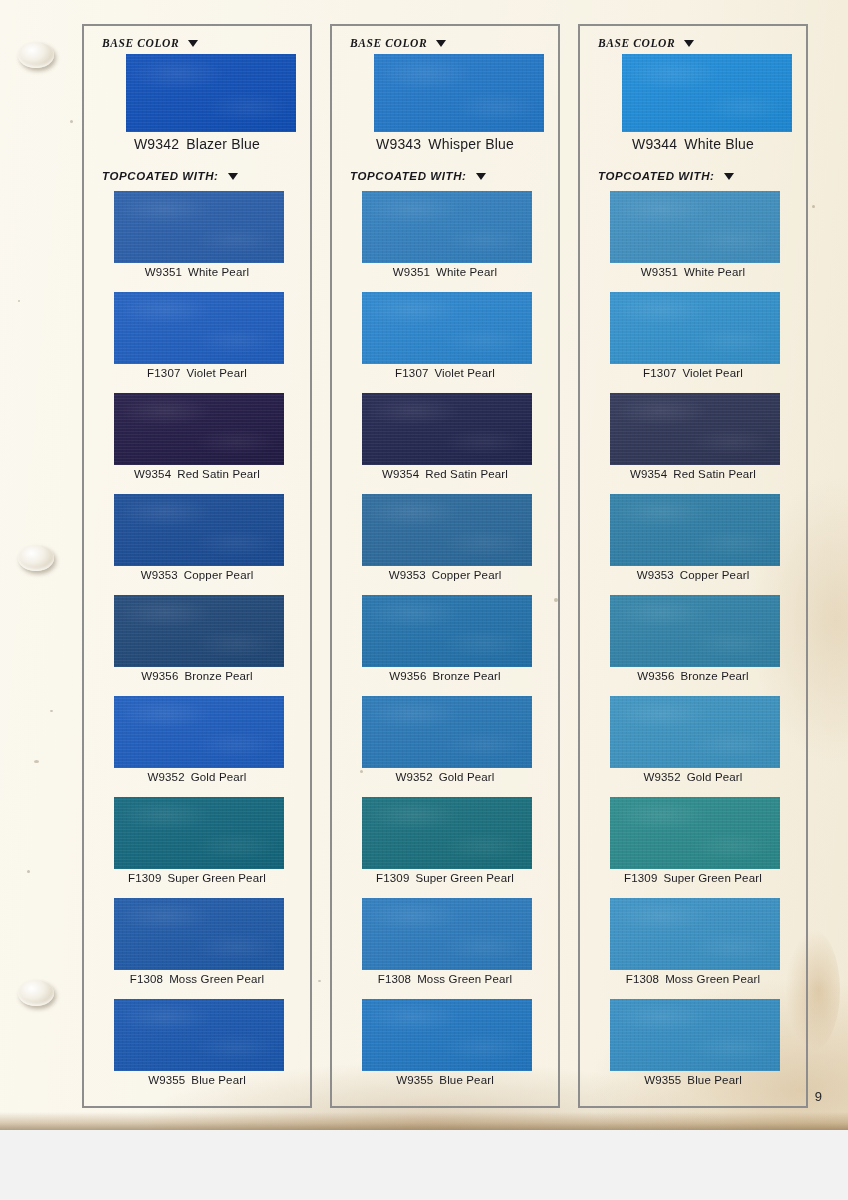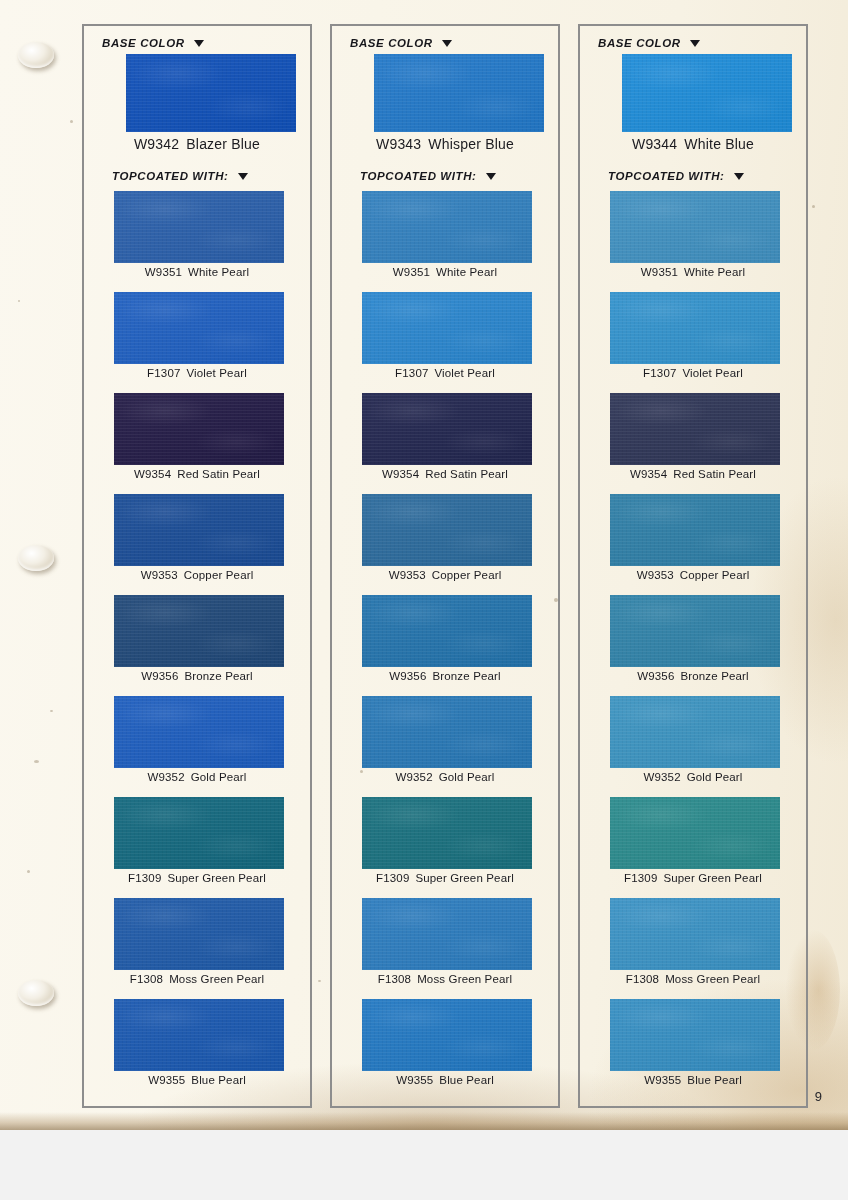--- a/index.html
+++ b/index.html
@@ -95,22 +95,22 @@
   }
   .section-head .caret {
     display: inline-block;
     width: 0;
     height: 0;
     border-left: 5px solid transparent;
     border-right: 5px solid transparent;
     border-top: 7px solid #17171c;
   }
 
-  .base-head { position: absolute; left: 18px; top: 11px; }
-  .topcoat-head { position: absolute; left: 18px; top: 144px; margin-left: 10px; }
+  .base-head { position: absolute; left: 18px; top: 11px; font-family: Liberation Serif, serif; }
+  .topcoat-head { position: absolute; left: 18px; top: 144px; }
 
   .base-swatch {
     position: absolute;
     left: 42px;
     top: 28px;
     width: 170px;
     height: 78px;
   }
   .base-label {
     position: absolute;

